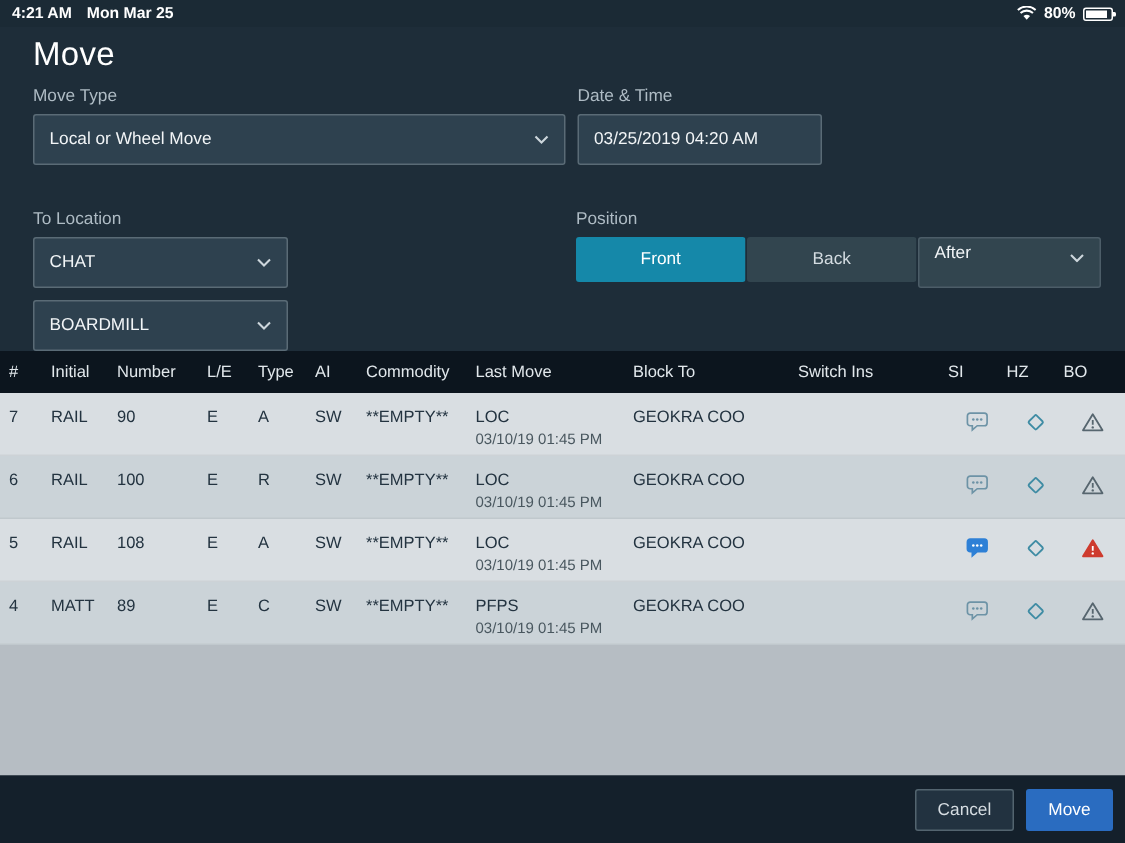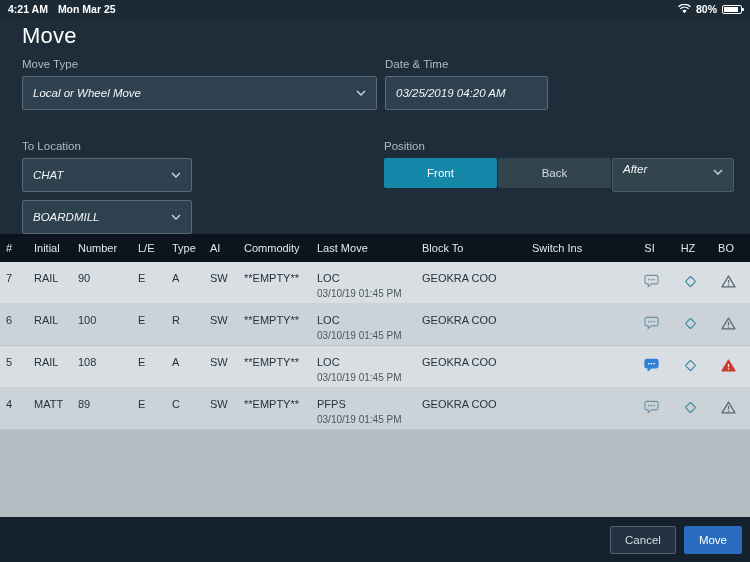--- a/index.html
+++ b/index.html
@@ -30,21 +30,21 @@
   
   .top { flex:0 0 157px; padding:2px 16px 0 22px; background:#1e2d39; }
   .page-title { font-size:22px; font-weight:400; color:#fff; margin:3px 0 9px; letter-spacing:.2px; }
   .form-row { display:flex; }
   .col-left { width:355px; margin-right:8px; }
   .col-right { flex:1; }
   .field-label { font-size:11.5px; color:#aebbc4; margin-bottom:6px; display:block; }
   .control {
     height:30px; background:#2e414f; border:1px solid #5a6b76; border-radius:2px;
     display:flex; align-items:center; justify-content:space-between;
-    padding:16px 10px; font-size:11.5px; color:#f2f5f7; cursor:pointer;font-style:italic;
+    padding:16px 10px; font-size:11.5px; color:#f2f5f7; cursor:pointer;
   }
   .row2 { margin-top:30px; }
   .loc-pair { display:flex; gap:8px;flex-direction:column; }
   .loc-pair .control { width:170px; }
   .date-input { width:163px; }
   .segment-row { display:flex; gap:1px; }
   .seg-btn {
     width:113px; height:30px; display:flex; align-items:center; justify-content:center;
     font-size:11.5px; cursor:pointer; border-radius:2px; border:1px solid transparent;
   }
@@ -59,21 +59,21 @@
   .thead, .trow {
     display:grid;
     grid-template-columns:28px 44px 60px 34px 38px 34px 73px 105px 110px 100px 39px 38px 38px;
     padding-left:6px;
   }
   .thead {
     background:#0c151e; color:#e2e8ec; font-size:11px;
     height:28px; align-items:center;
   }
   .th { padding-right:4px; white-space:nowrap; }
-  .th.center, .td.center { text-align:center; }
+  .th.center, .td.center { }
   .trow {
     height:42px; font-size:11px; color:#233340;
     border-bottom:1px solid rgba(0,0,0,0.05); cursor:pointer;
   }
   .trow:nth-child(odd) { background:#cbd3d8; }
   .trow:nth-child(even) { background:#d9dee2; }
   .td { padding:10px 4px 0 0; white-space:nowrap; overflow:hidden; }
   .td .sub { font-size:10px; color:#49575f; margin-top:4px; }
   .td.icon-cell { display:flex; justify-content:center; padding:11px 0 0; }
 

